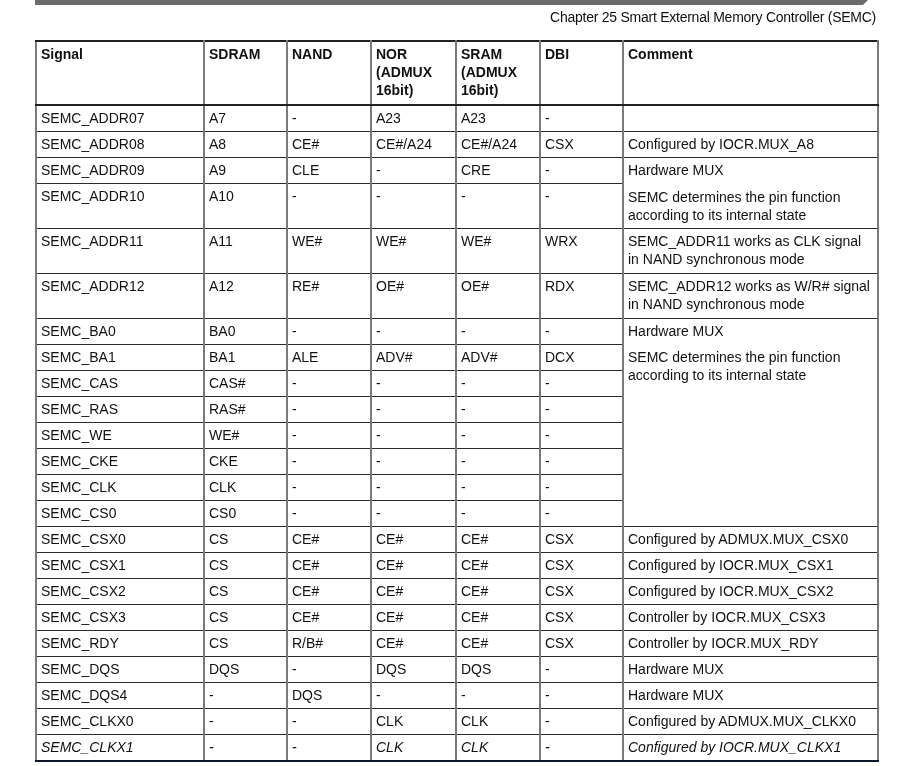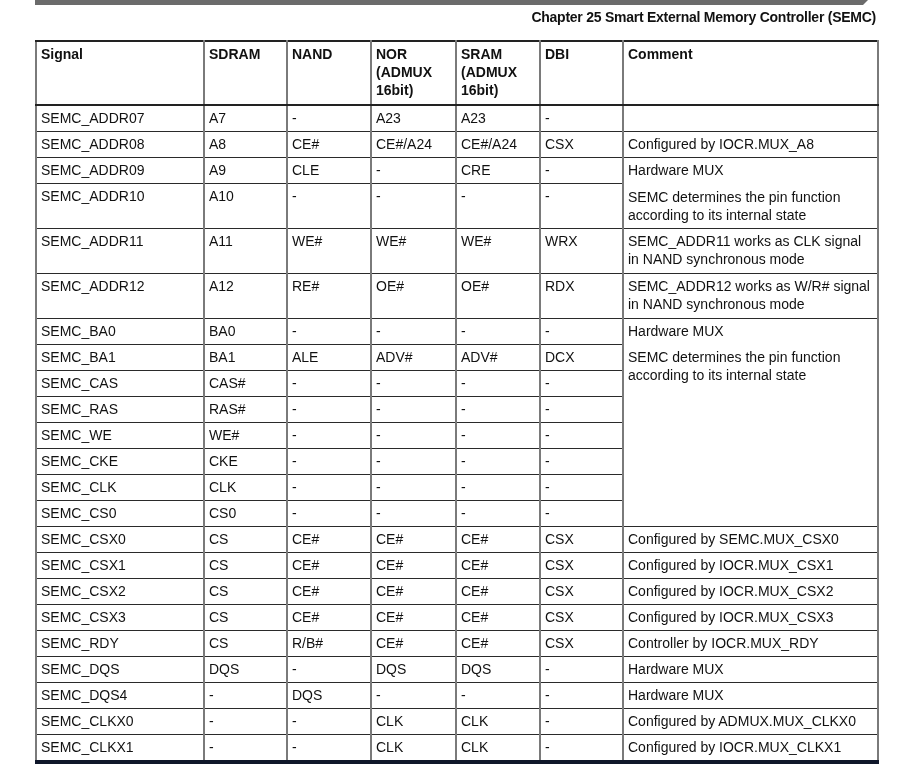--- a/index.html
+++ b/index.html
@@ -22,21 +22,21 @@
     width: 833px;
     height: 5px;
     background: #6b6b6b;
     clip-path: polygon(0 0, 100% 0, 99.4% 100%, 0 100%);
   }
   .chapter-title {
     position: absolute;
     right: 29px;
     top: 9px;
     font-size: 14px;
-    font-weight: bold;
+    font-weight: normal;
     letter-spacing: -0.25px;
     white-space: nowrap;
     color: #111;
   }
   table.signal-table {
     position: absolute;
     left: 35px;
     top: 40px;
     border-collapse: collapse;
     table-layout: fixed;
@@ -68,21 +68,21 @@
     height: 56px;
     padding-top: 3px;
     border-top: 2px solid #222;
     border-bottom: 2px solid #222;
   }
   table.signal-table thead th.h-signal {
     text-align: left;
   }
   table.signal-table tbody tr.r1 td { height: 19px; }
   table.signal-table tbody tr.r2 td { height: 38px; }
-  table.signal-table tbody tr.last td { border-bottom: 4px solid #0f172a; }
+  table.signal-table tbody tr.last td { border-bottom: 2px solid #0f172a; font-style: italic; }
   table.signal-table td.comment p {
     margin: 0;
   }
   table.signal-table td.comment p + p {
     margin-top: 9px;
   }
   table.signal-table td.comment.hm-group p + p {
     margin-top: 8px;
   }
 </style>
@@ -246,21 +246,21 @@
       <td>-</td>
     </tr>
 
     <tr class="r1">
       <td>SEMC_CSX0</td>
       <td>CS</td>
       <td>CE#</td>
       <td>CE#</td>
       <td>CE#</td>
       <td>CSX</td>
-      <td class="comment">Configured by SEMC.MUX_CSX0</td>
+      <td class="comment">Configured by ADMUX.MUX_CSX0</td>
     </tr>
     <tr class="r1">
       <td>SEMC_CSX1</td>
       <td>CS</td>
       <td>CE#</td>
       <td>CE#</td>
       <td>CE#</td>
       <td>CSX</td>
       <td class="comment">Configured by IOCR.MUX_CSX1</td>
     </tr>
@@ -273,21 +273,21 @@
       <td>CSX</td>
       <td class="comment">Configured by IOCR.MUX_CSX2</td>
     </tr>
     <tr class="r1">
       <td>SEMC_CSX3</td>
       <td>CS</td>
       <td>CE#</td>
       <td>CE#</td>
       <td>CE#</td>
       <td>CSX</td>
-      <td class="comment">Configured by IOCR.MUX_CSX3</td>
+      <td class="comment">Controller by IOCR.MUX_CSX3</td>
     </tr>
     <tr class="r1">
       <td>SEMC_RDY</td>
       <td>CS</td>
       <td>R/B#</td>
       <td>CE#</td>
       <td>CE#</td>
       <td>CSX</td>
       <td class="comment">Controller by IOCR.MUX_RDY</td>
     </tr>

